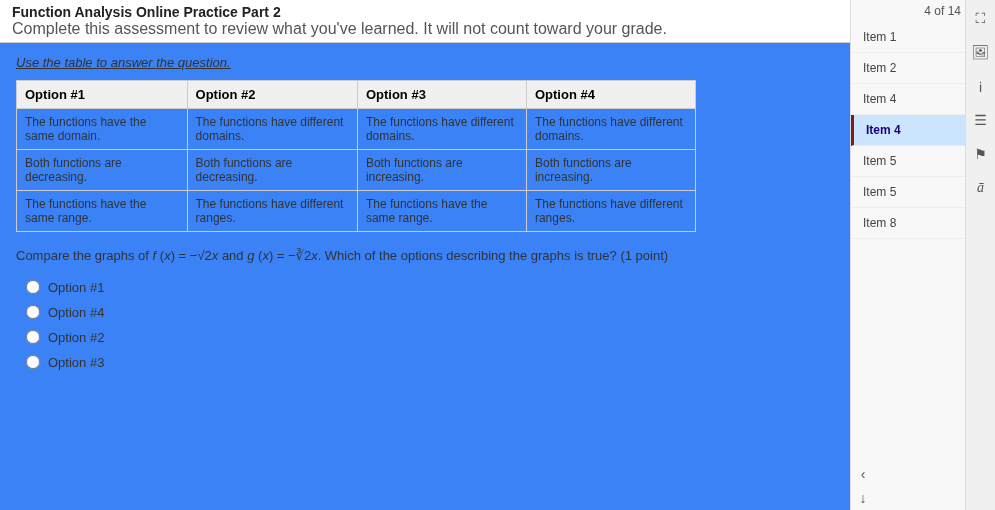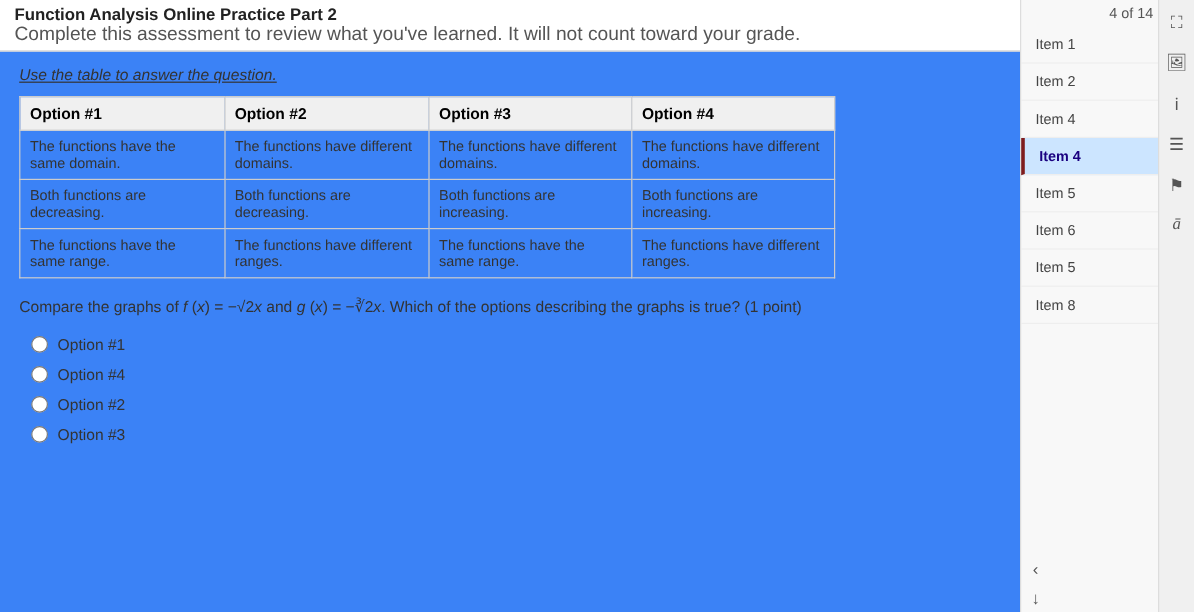--- a/index.html
+++ b/index.html
@@ -246,21 +246,20 @@
 </div>
 
 <div class="sidebar">
   <div class="page-count">4 of 14</div>
   <div class="sidebar-items">
     <div class="sidebar-item">Item 1</div>
     <div class="sidebar-item">Item 2</div>
     <div class="sidebar-item">Item 4</div>
     <div class="sidebar-item active">Item 4</div>
     <div class="sidebar-item">Item 5</div>
-    <div class="sidebar-item">Item 6</div>
     <div class="sidebar-item">Item 5</div>
     <div class="sidebar-item">Item 8</div>
   </div>
   <div class="icon-btn">‹</div>
   <div class="icon-btn">↓</div>
 </div>
 
 <div class="icon-column">
   <div class="icon-btn" title="Expand">⛶</div>
   <div class="icon-btn" title="Image">🖼</div>

